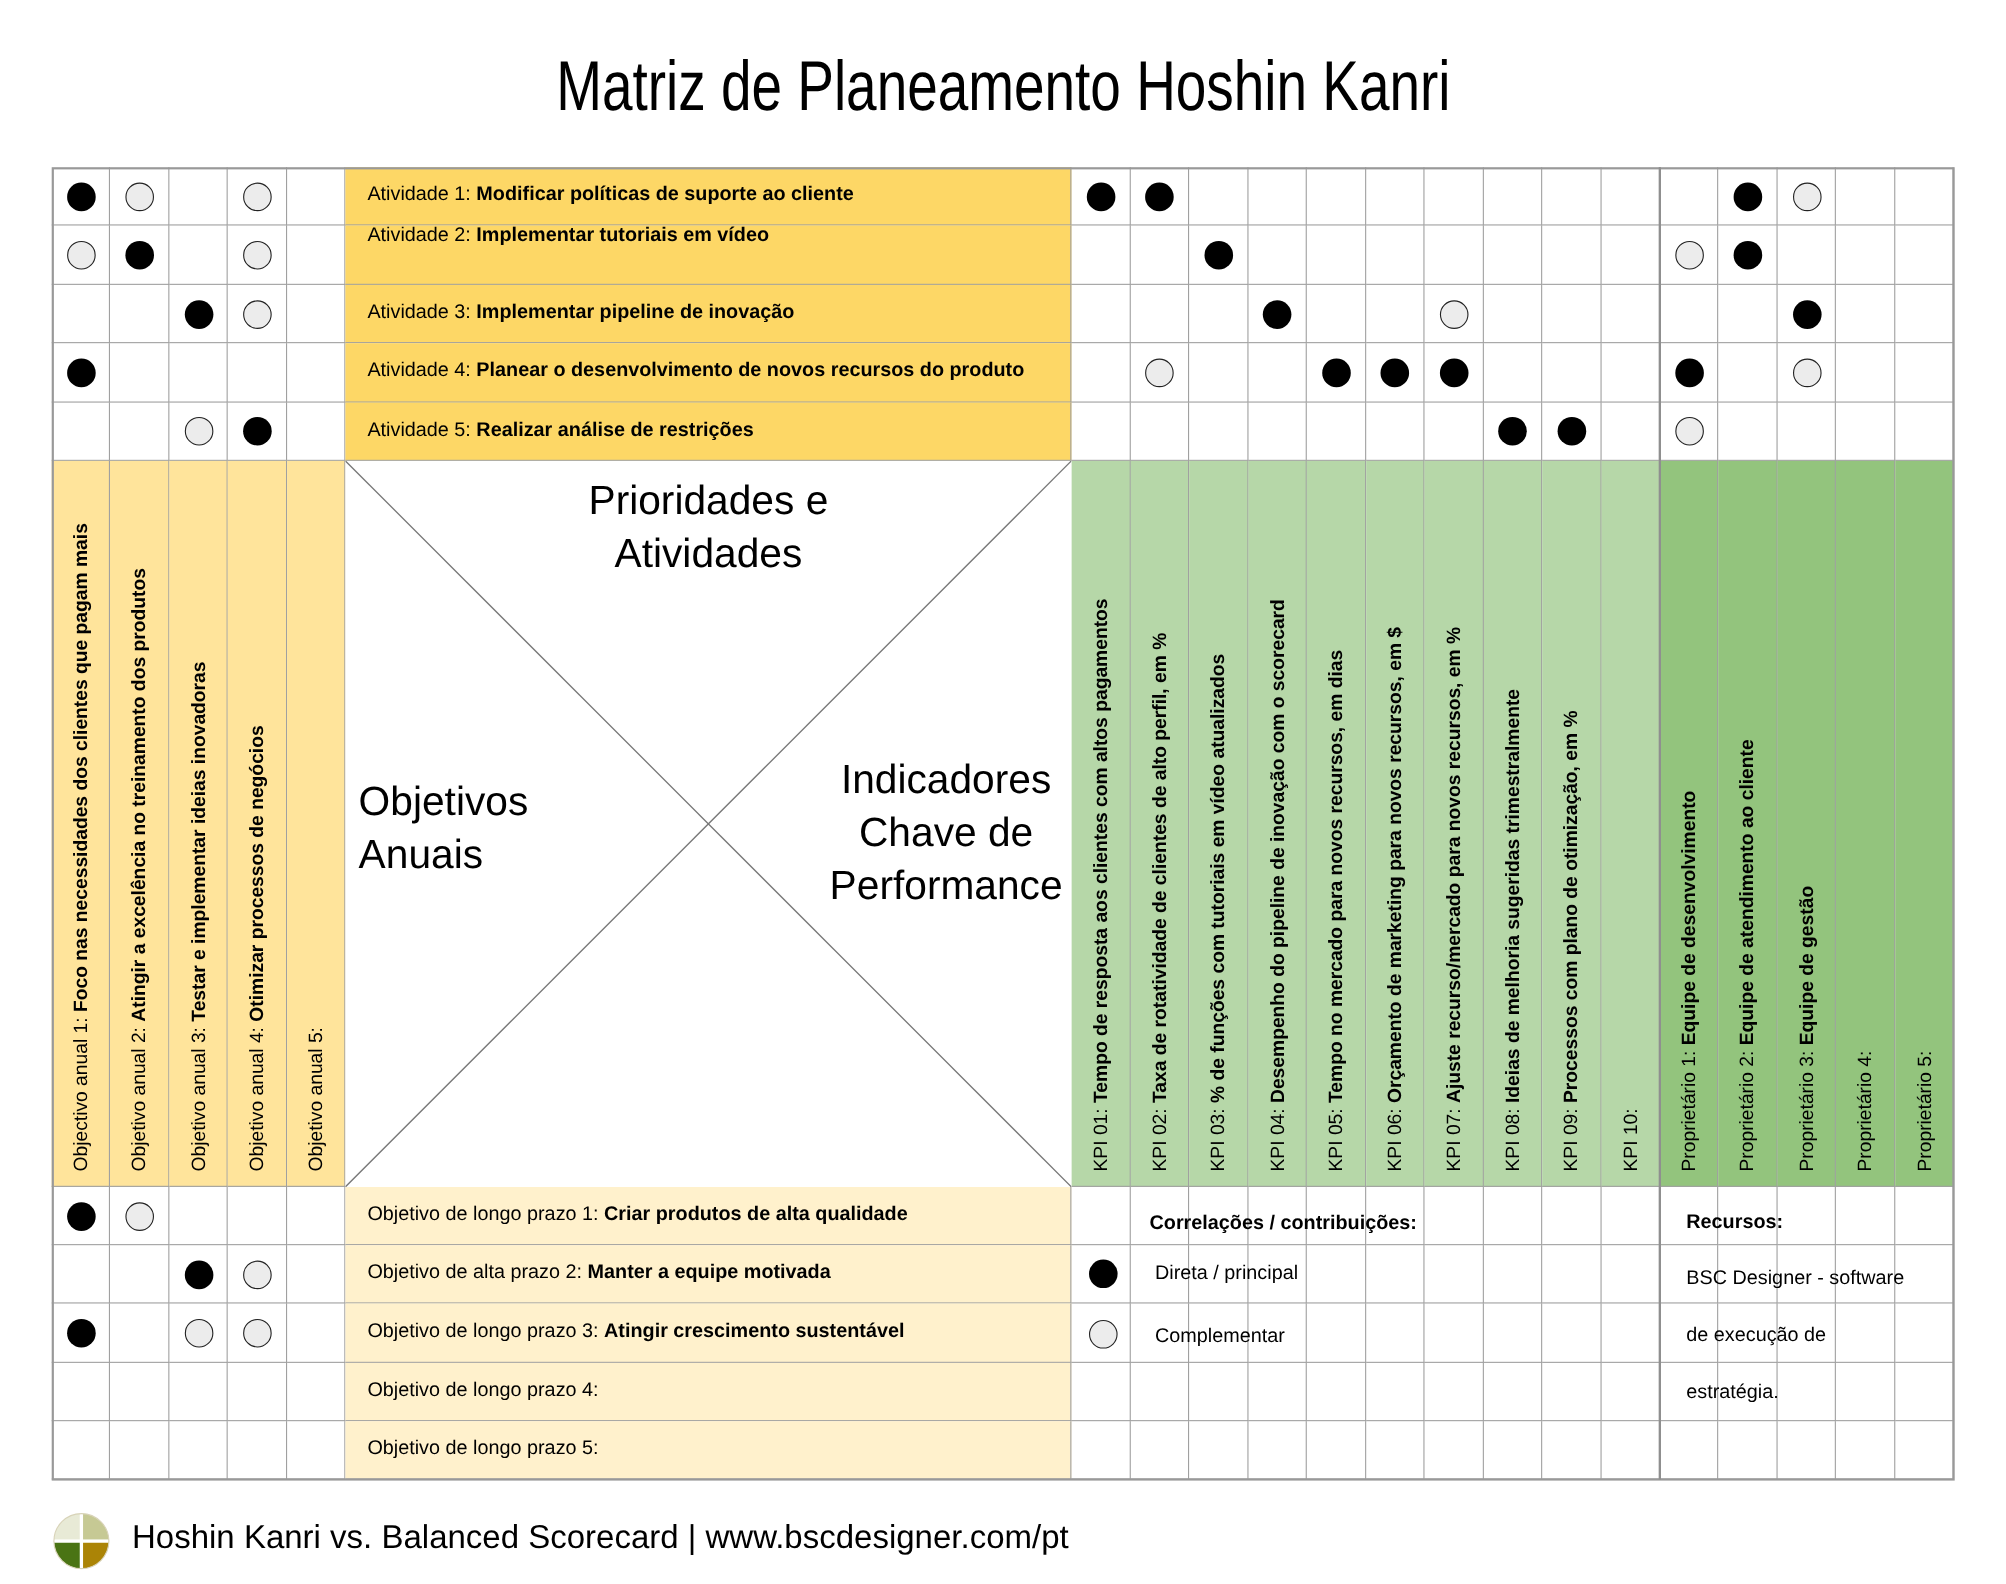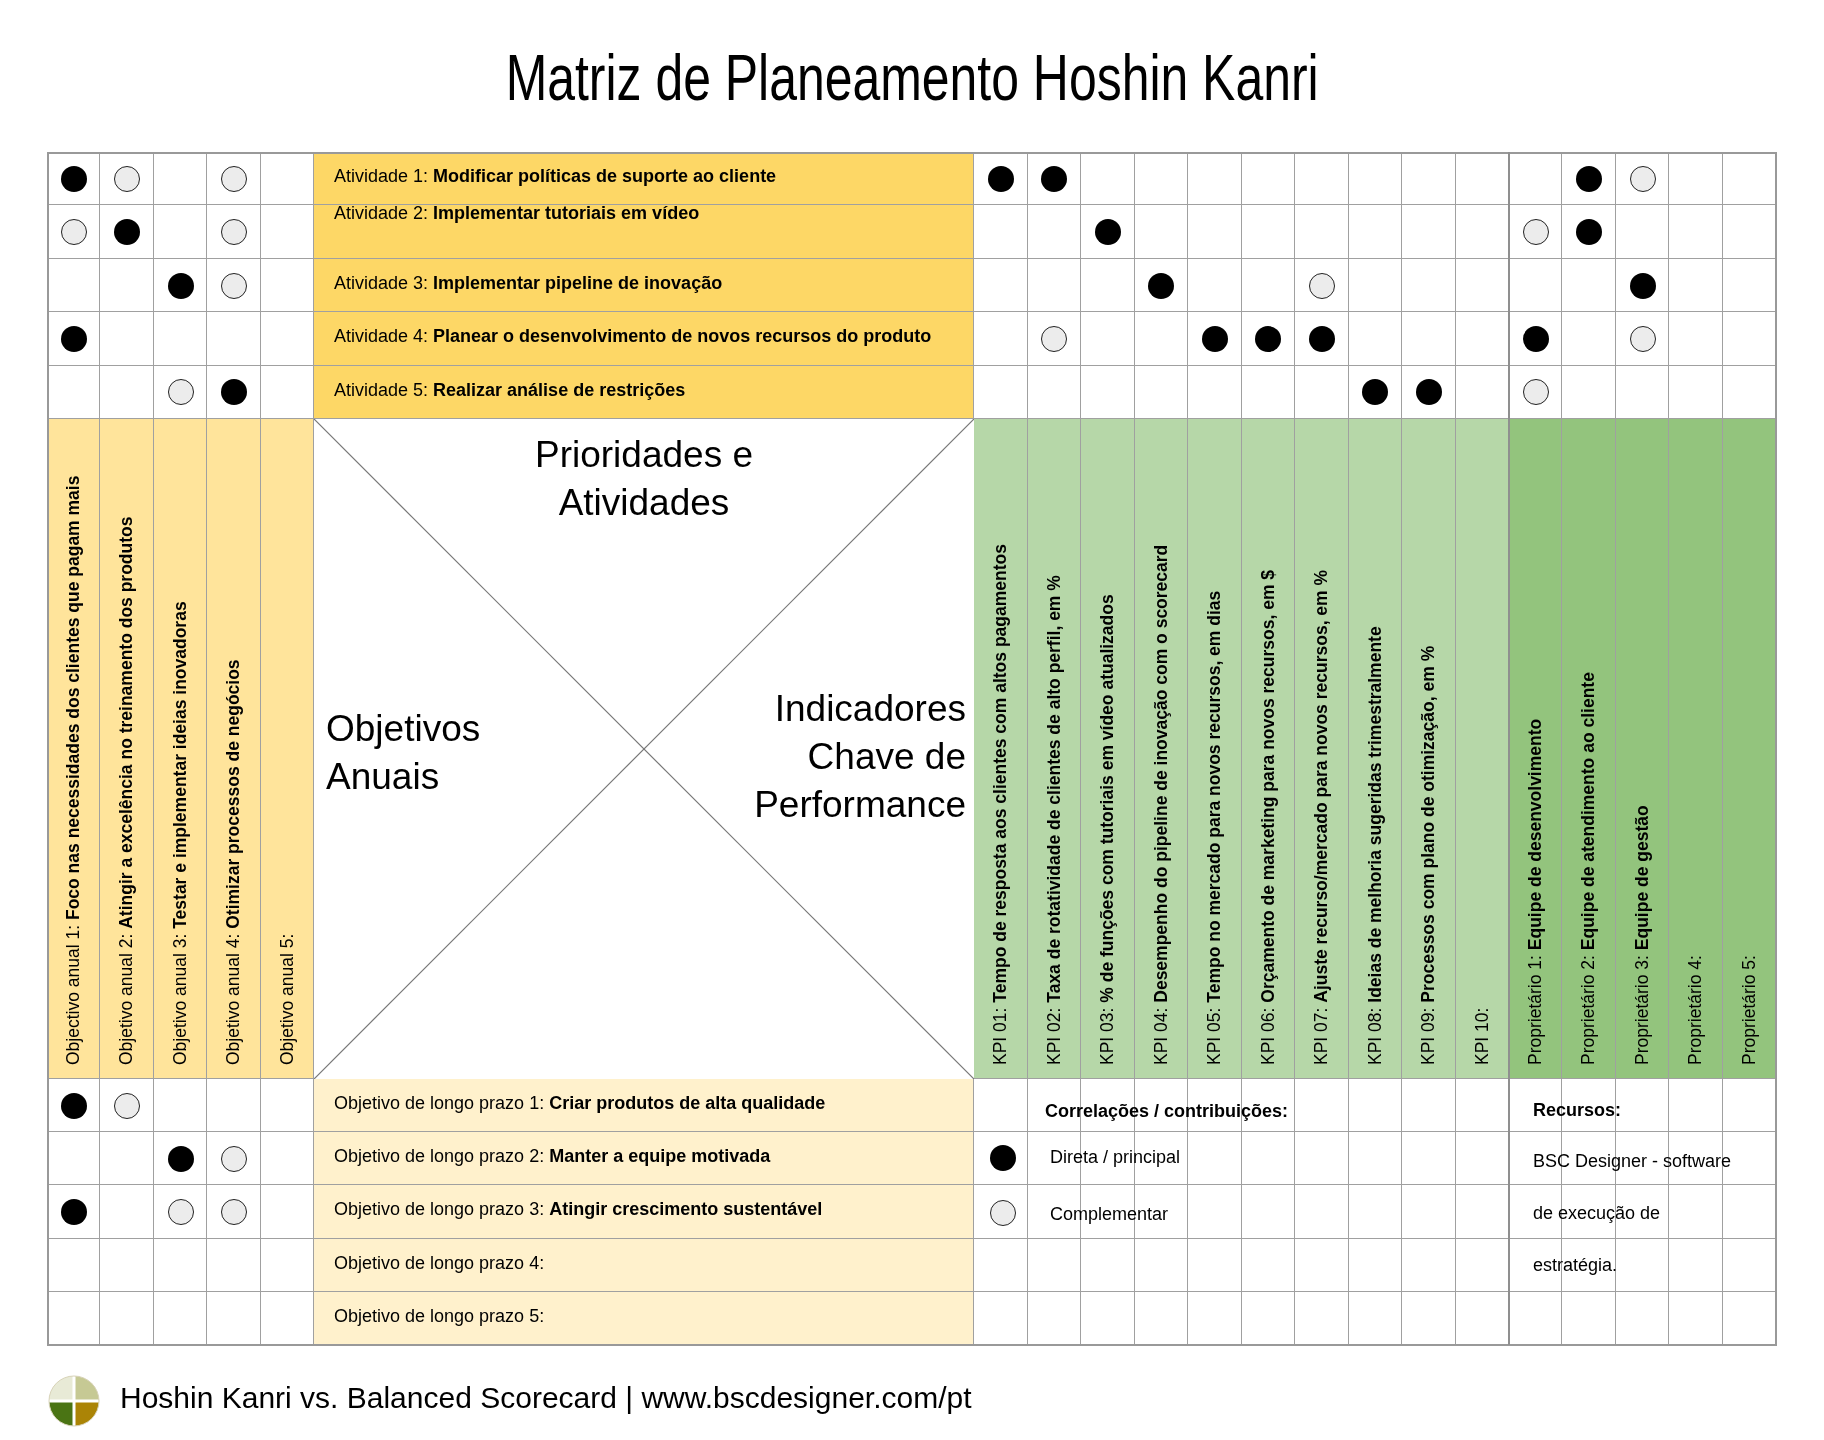--- a/index.html
+++ b/index.html
@@ -240,21 +240,21 @@
     <div class="cell " style="left: 1669.2px; top: 1079px; width: 53.4px; height: 53.2px;"></div>
     <div class="cell " style="left: 1722.6px; top: 1079px; width: 53.4px; height: 53.2px;"></div>
     <div class="cell " style="left: 47px; top: 1132.2px; width: 53.4px; height: 53.2px;"></div>
     <div class="cell " style="left: 100.4px; top: 1132.2px; width: 53.4px; height: 53.2px;"></div>
     <div class="cell " style="left: 153.8px; top: 1132.2px; width: 53.4px; height: 53.2px;"></div>
     <div class="dot full" style="left: 167.5px; top: 1145.8px;"></div>
     <div class="cell " style="left: 207.2px; top: 1132.2px; width: 53.4px; height: 53.2px;"></div>
     <div class="dot part" style="left: 220.9px; top: 1145.8px;"></div>
     <div class="cell " style="left: 260.6px; top: 1132.2px; width: 53.4px; height: 53.2px;"></div>
     <div class="cell lt-cell" style="left: 314px; top: 1132.2px; width: 660px; height: 53.2px;"></div>
-    <div class="row-text" style="left: 334px; top: 1146.2px;"><span>Objetivo de longo prazo 2: </span><b>Manter a equipe motivada</b></div>
+    <div class="row-text" style="left: 334px; top: 1146.2px;"><span>Objetivo de alta prazo 2: </span><b>Manter a equipe motivada</b></div>
     <div class="cell " style="left: 974px; top: 1132.2px; width: 53.5px; height: 53.2px;"></div>
     <div class="cell " style="left: 1027.5px; top: 1132.2px; width: 53.5px; height: 53.2px;"></div>
     <div class="cell " style="left: 1081px; top: 1132.2px; width: 53.5px; height: 53.2px;"></div>
     <div class="cell " style="left: 1134.5px; top: 1132.2px; width: 53.5px; height: 53.2px;"></div>
     <div class="cell " style="left: 1188px; top: 1132.2px; width: 53.5px; height: 53.2px;"></div>
     <div class="cell " style="left: 1241.5px; top: 1132.2px; width: 53.5px; height: 53.2px;"></div>
     <div class="cell " style="left: 1295px; top: 1132.2px; width: 53.5px; height: 53.2px;"></div>
     <div class="cell " style="left: 1348.5px; top: 1132.2px; width: 53.5px; height: 53.2px;"></div>
     <div class="cell " style="left: 1402px; top: 1132.2px; width: 53.5px; height: 53.2px;"></div>
     <div class="cell " style="left: 1455.5px; top: 1132.2px; width: 53.5px; height: 53.2px;"></div>
@@ -342,21 +342,21 @@
     <line x1="660" y1="0" x2="0" y2="660" stroke="#777" stroke-width="1.2"></line>
   </svg>
   <div class="quad" style="left:0; width:660px; top:12px; text-align:center;">
     <div>Prioridades e</div>
     <div>Atividades</div>
   </div>
   <div class="quad" style="left:12px; top:286px; text-align:left;">
     <div>Objetivos</div>
     <div>Anuais</div>
   </div>
-  <div class="quad" style="right:8px; top:266px; text-align:right;margin-left:48px;">
+  <div class="quad" style="right:8px; top:266px; text-align:center;margin-left:48px;">
     <div>Indicadores</div>
     <div>Chave de</div>
     <div>Performance</div>
   </div>
 </div>
 
 <div class="legend-text legend-title" style="left:1045px; top:1101px;">Correlações / contribuições:</div>
 <div class="dot full" style="left:990px; top:1145px;"></div>
 <div class="legend-text" style="left:1050px; top:1147px;">Direta / principal</div>
 <div class="dot part" style="left:990px; top:1200px;"></div>

